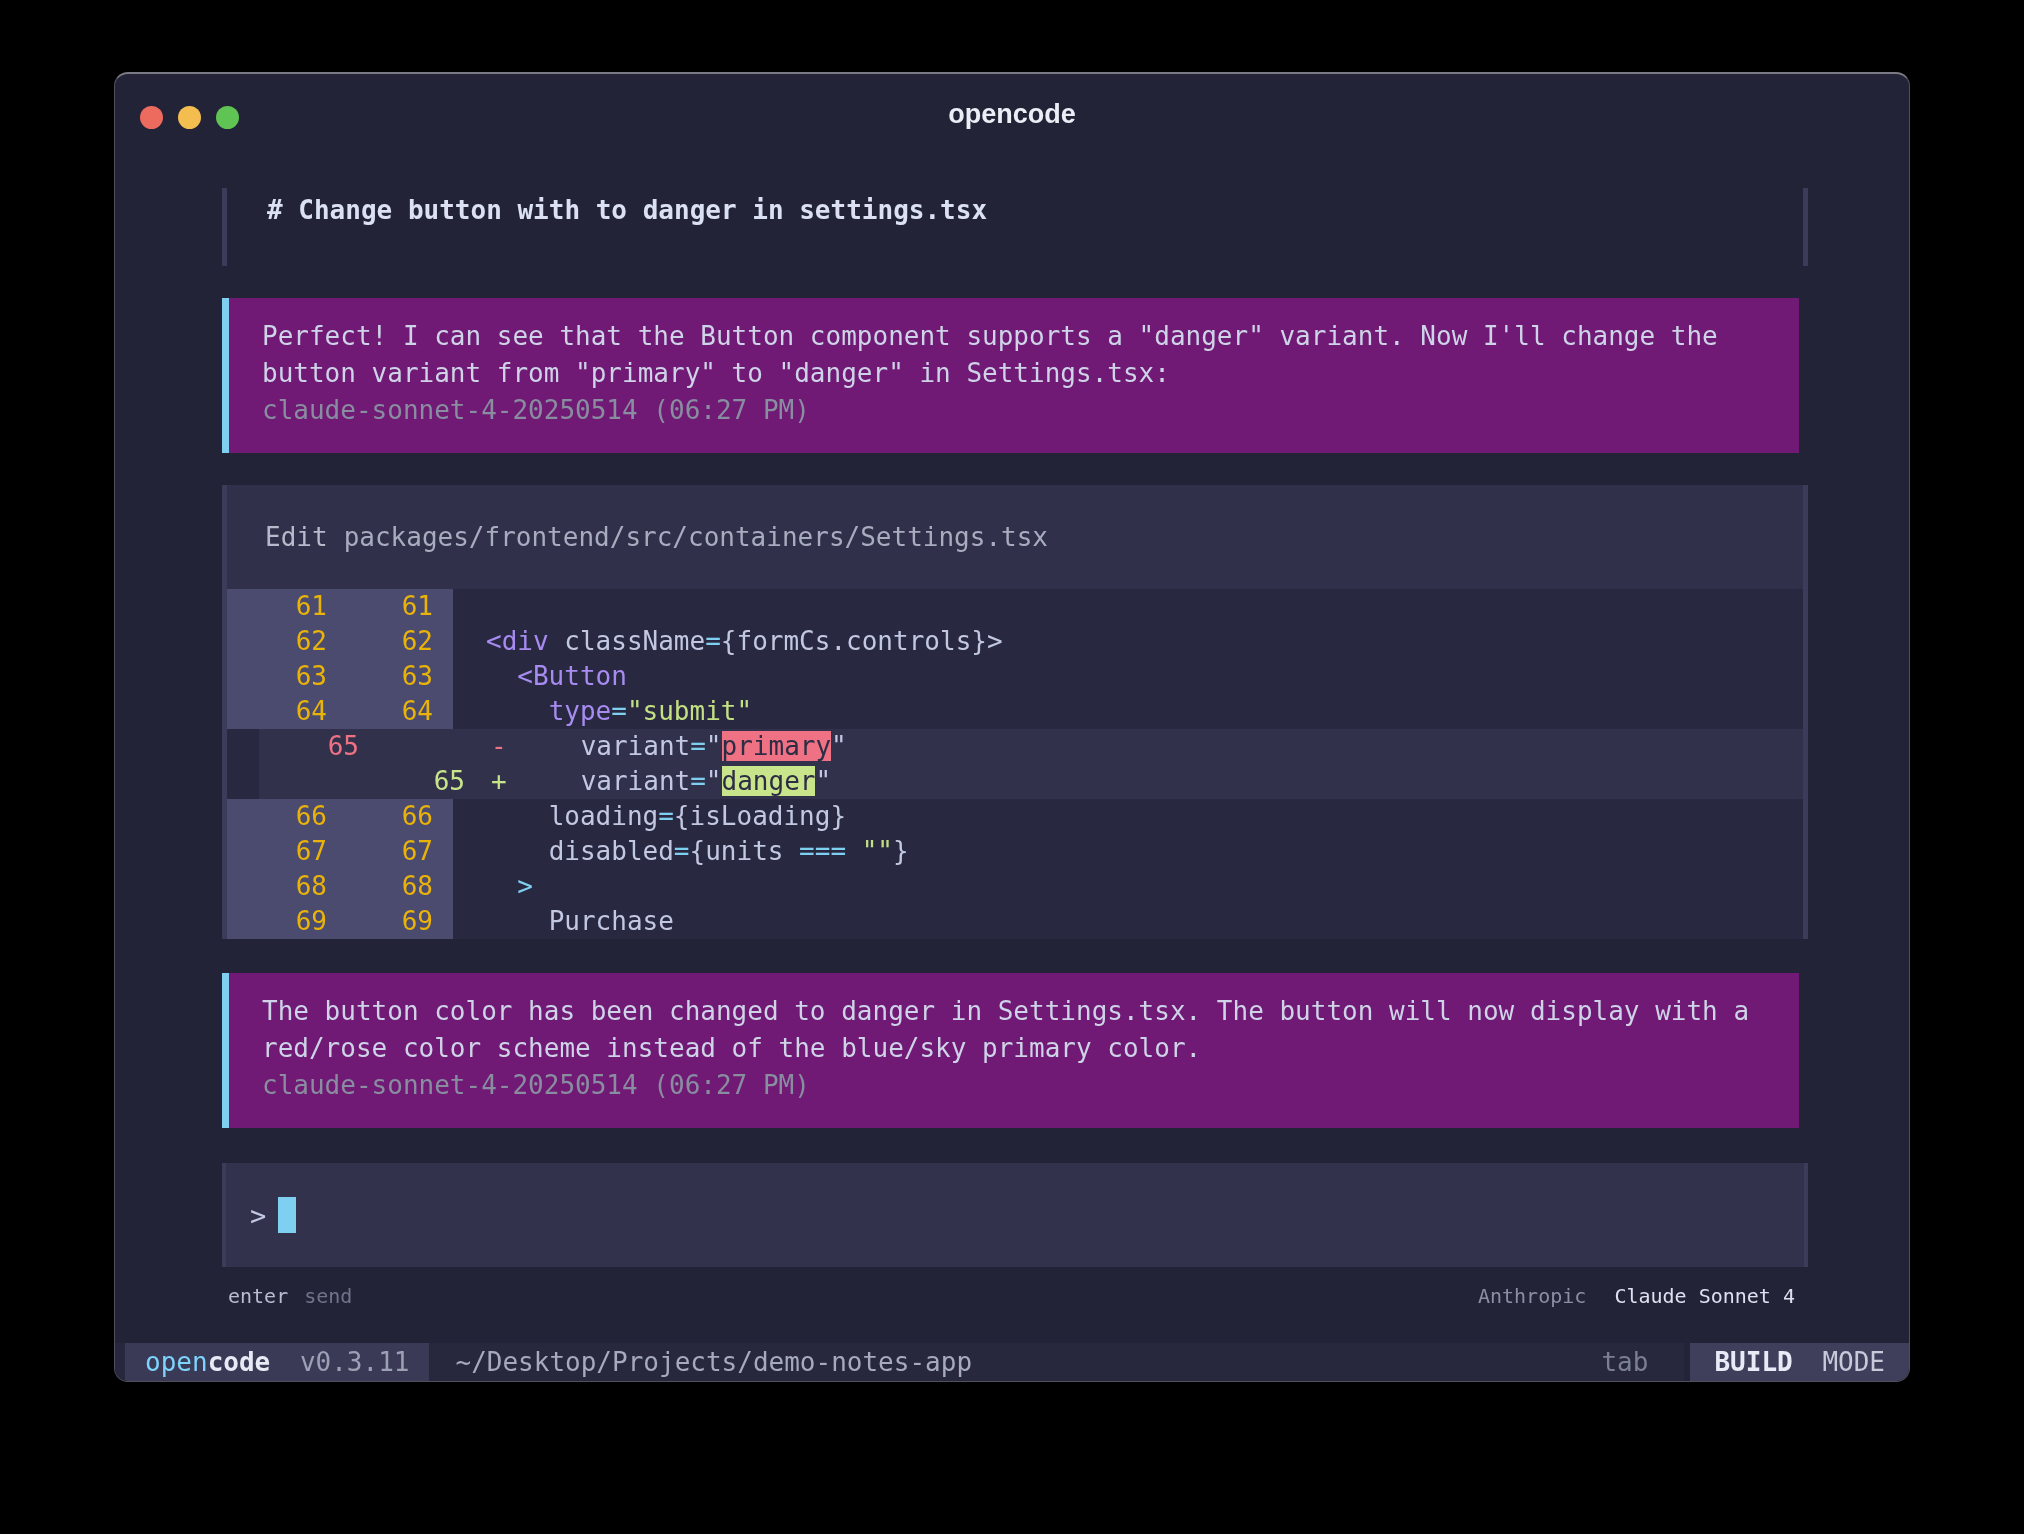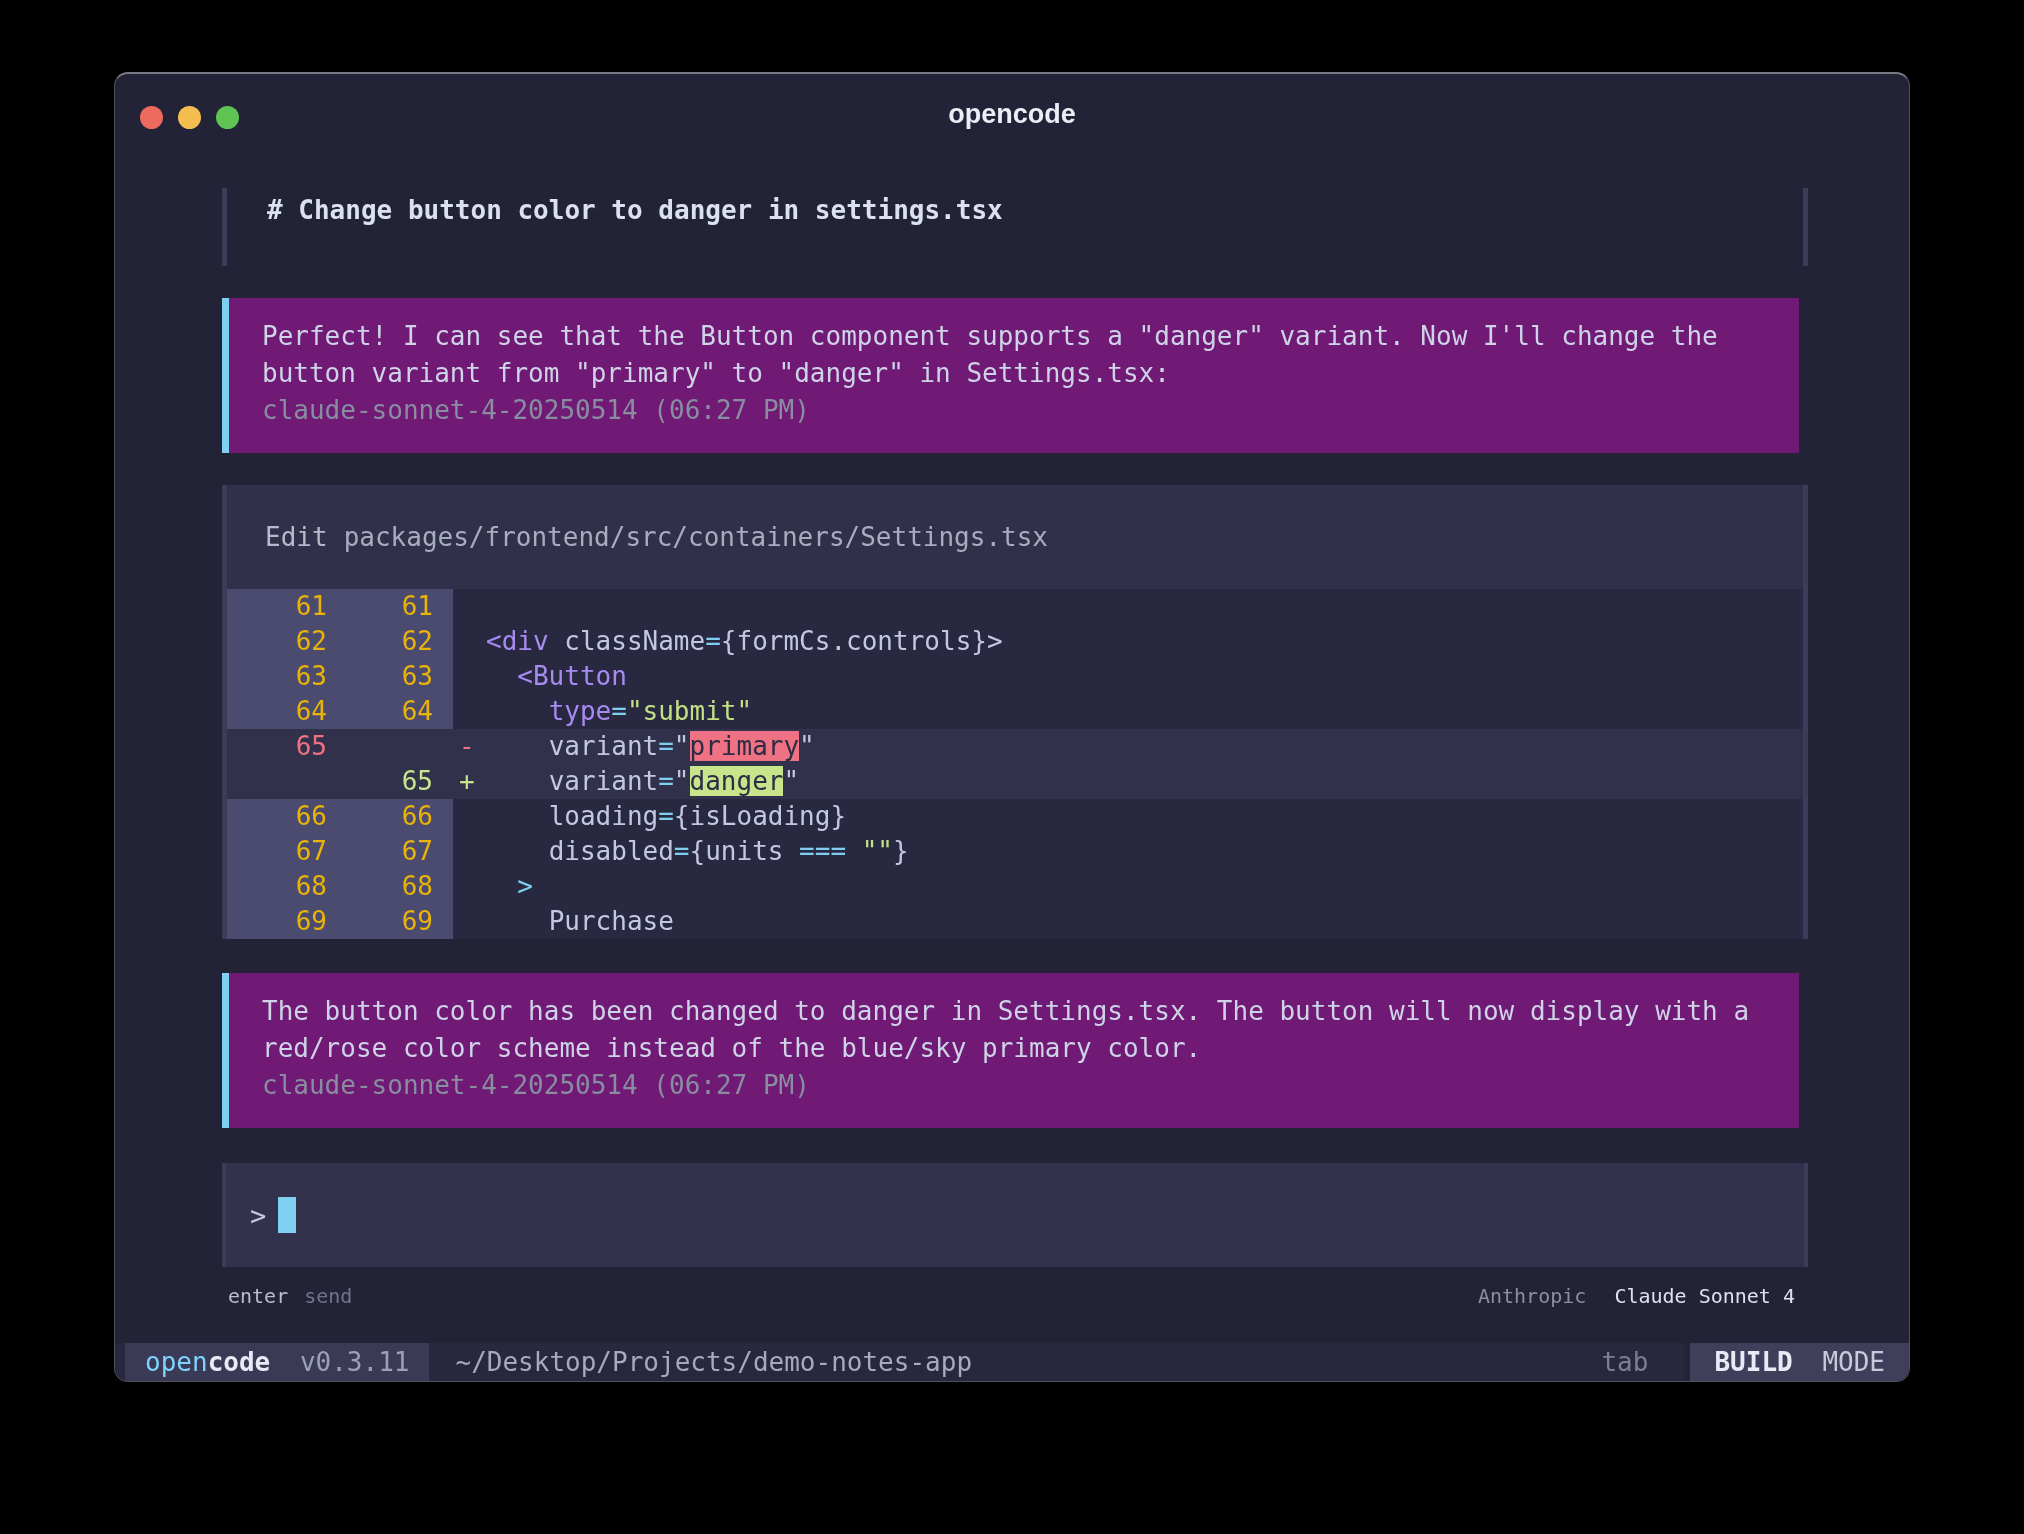--- a/index.html
+++ b/index.html
@@ -49,21 +49,21 @@
     margin-top:32px; width:1586px;
     border-left:5px solid #3c3c5a; border-right:5px solid #3c3c5a;
     background:#282840;
   }
   .edit-header { height:104px; background:#30304a; display:flex; align-items:center;
     padding-left:38px; font-size:26px; color:#a8acbf; }
   .edit-action { color:#b6bacb; margin-right:16px; }
   .diff-row { display:flex; height:35px; line-height:35px; font-size:26px; }
   .diff-row .gutter { width:226px; display:flex; flex:none; }
   .row-ctx .gutter { background:#4b4b70; }
-  .row-del, .row-add { background:#31314b; }
+  .row-del, .row-add { background:#31314b;margin-left:32px; }
   .gutter .num { display:inline-block; text-align:right; }
   .gutter .num.old { width:100px; }
   .gutter .num.new { width:106px; }
   .n-ctx { color:#eab308; }
   .n-del { color:#ef7184; }
   .n-add { color:#c9e58b; }
   .marker { width:33px; flex:none; padding-left:6px; }
   .marker.del { color:#ef7184; }
   .marker.add { color:#c9e58b; }
   .code { white-space:pre; flex:1; }
@@ -117,21 +117,21 @@
       <span class="light yellow"></span>
       <span class="light green"></span>
     </div>
     <span class="win-title">opencode</span>
   </div>
 
   <div class="content">
 
     <div class="hdr-block">
       <div class="hdr-row">
-        <span class="hdr-title"># Change button color to danger in settings.tsx</span>
+        <span class="hdr-title"># Change button with to danger in settings.tsx</span>
       </div>
     </div>
 
     <div class="msg-block m1">
       <div class="msg-text">Perfect! I can see that the Button component supports a "danger" variant. Now I'll change the button variant from "primary" to "danger" in Settings.tsx:</div>
       <div class="msg-meta">claude-sonnet-4-20250514 (06:27 PM)</div>
     </div>
 
     <div class="edit-block">
       <div class="edit-header">

